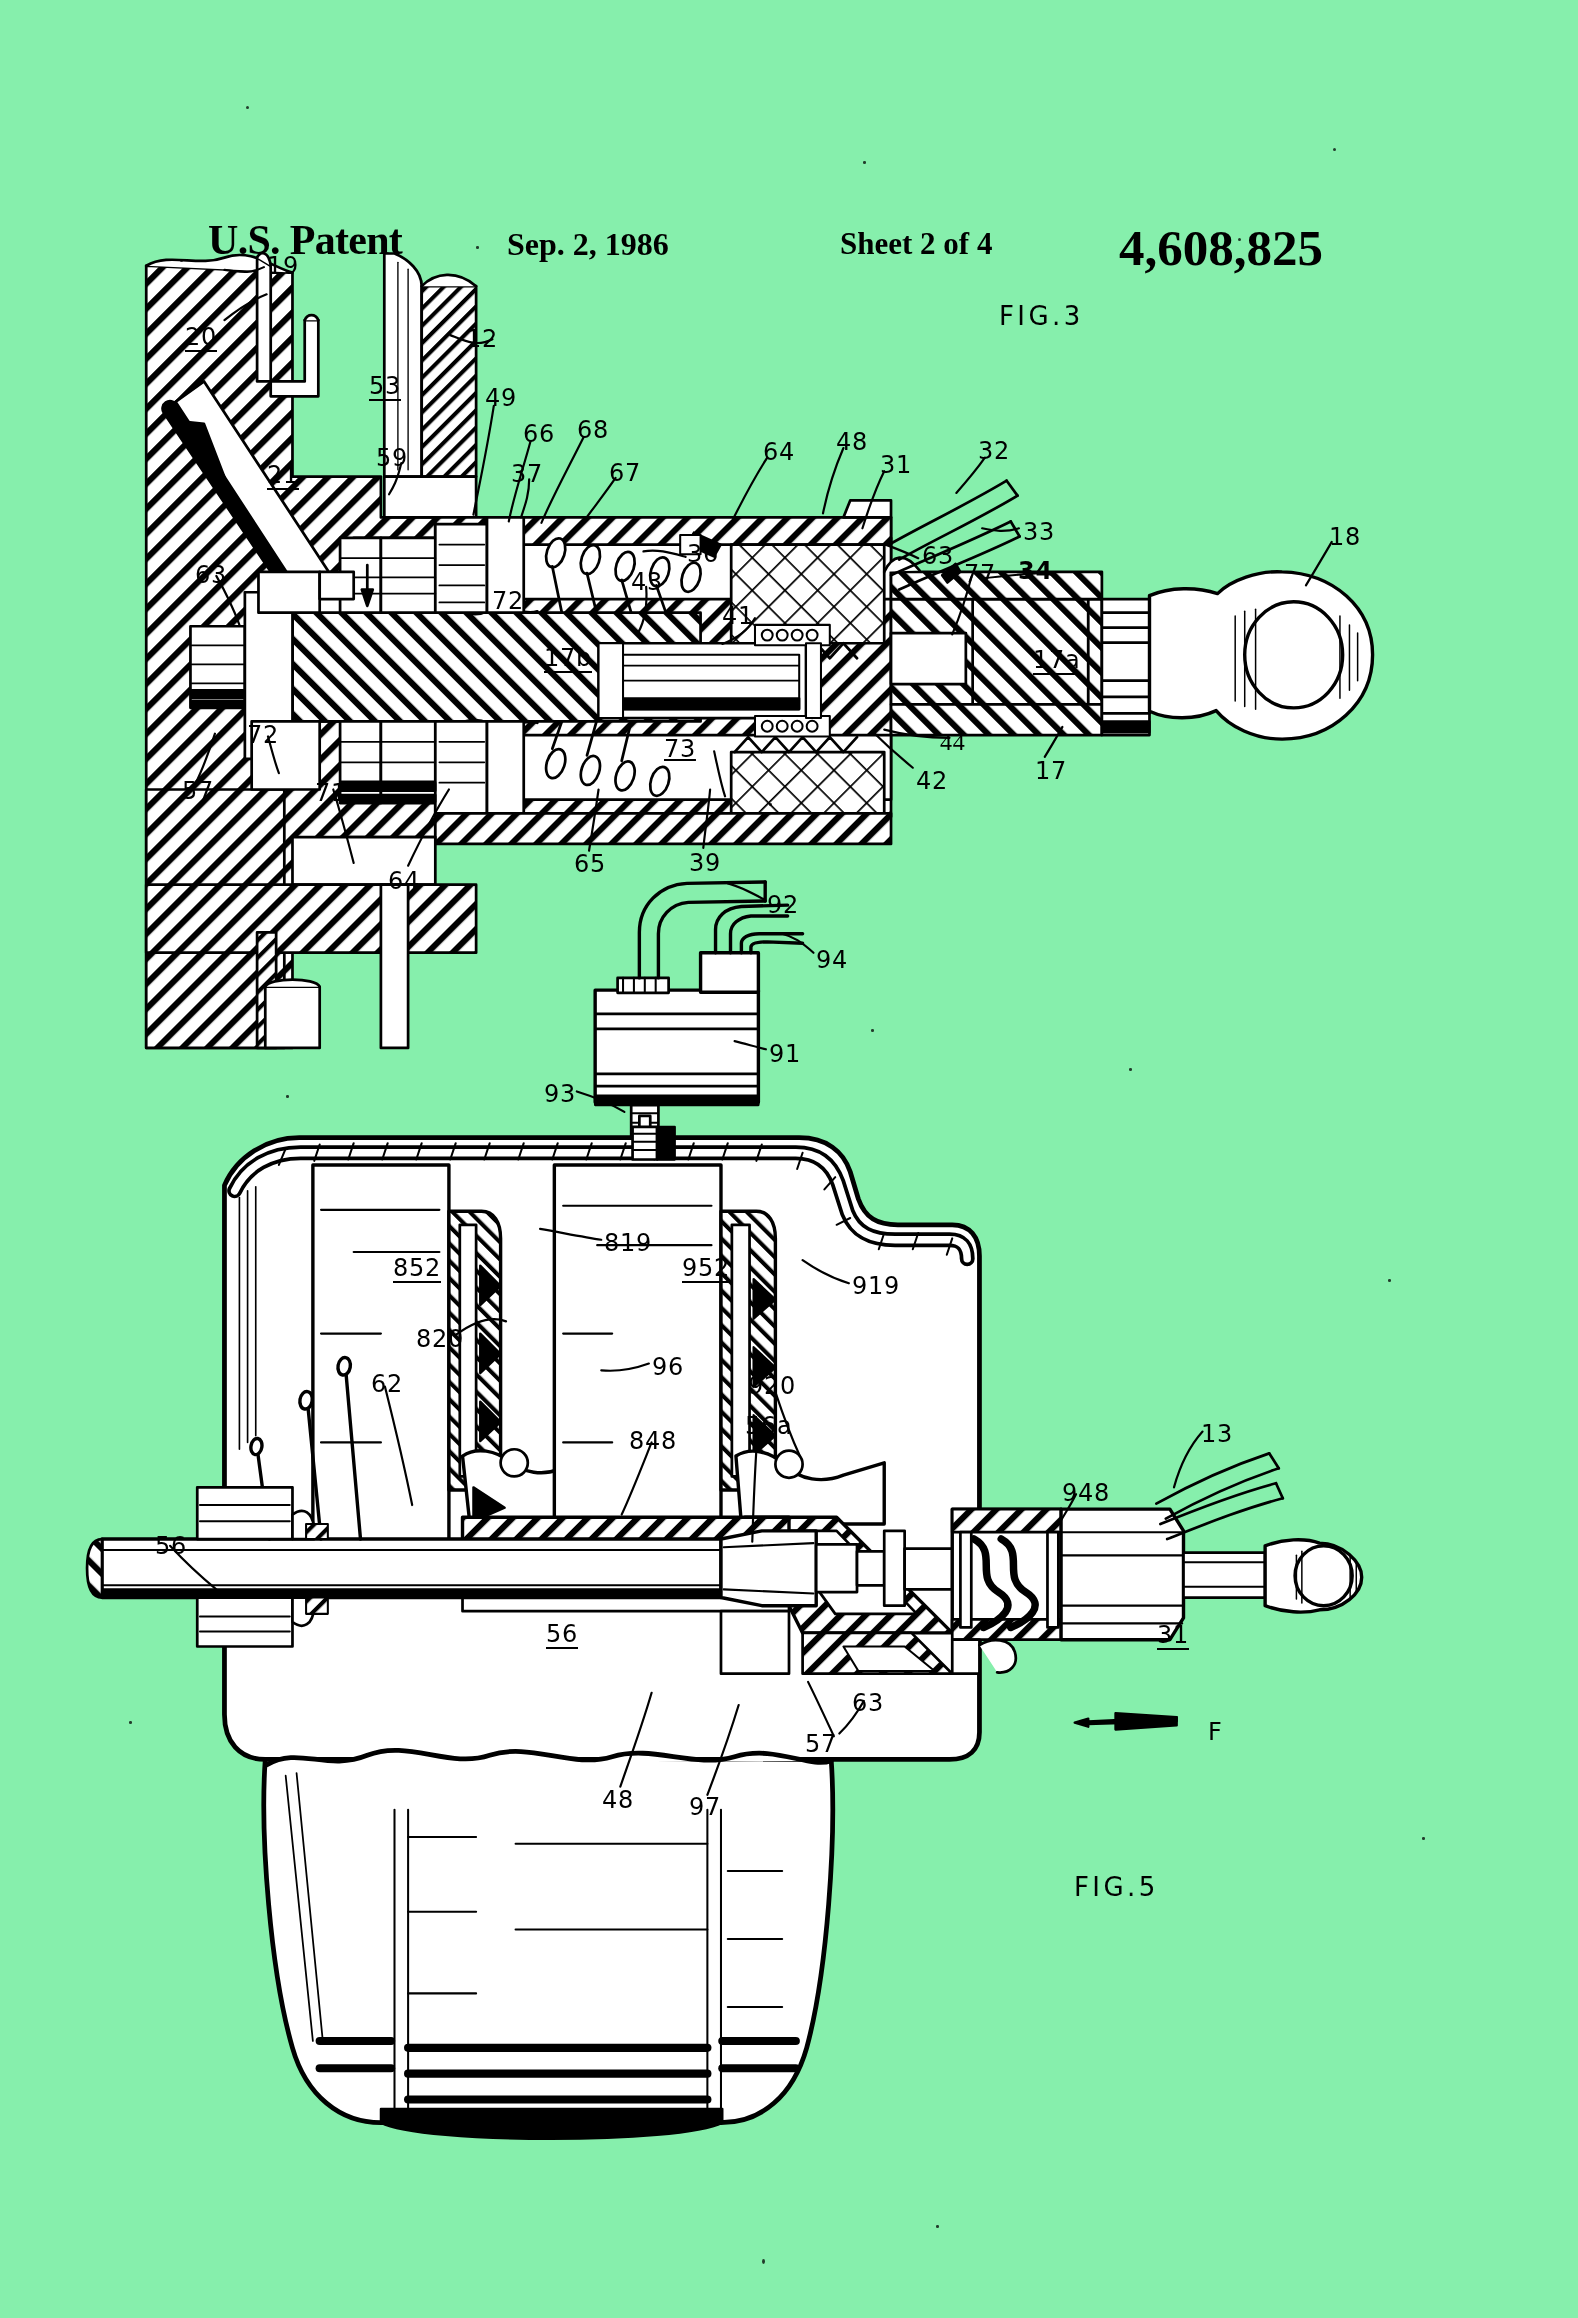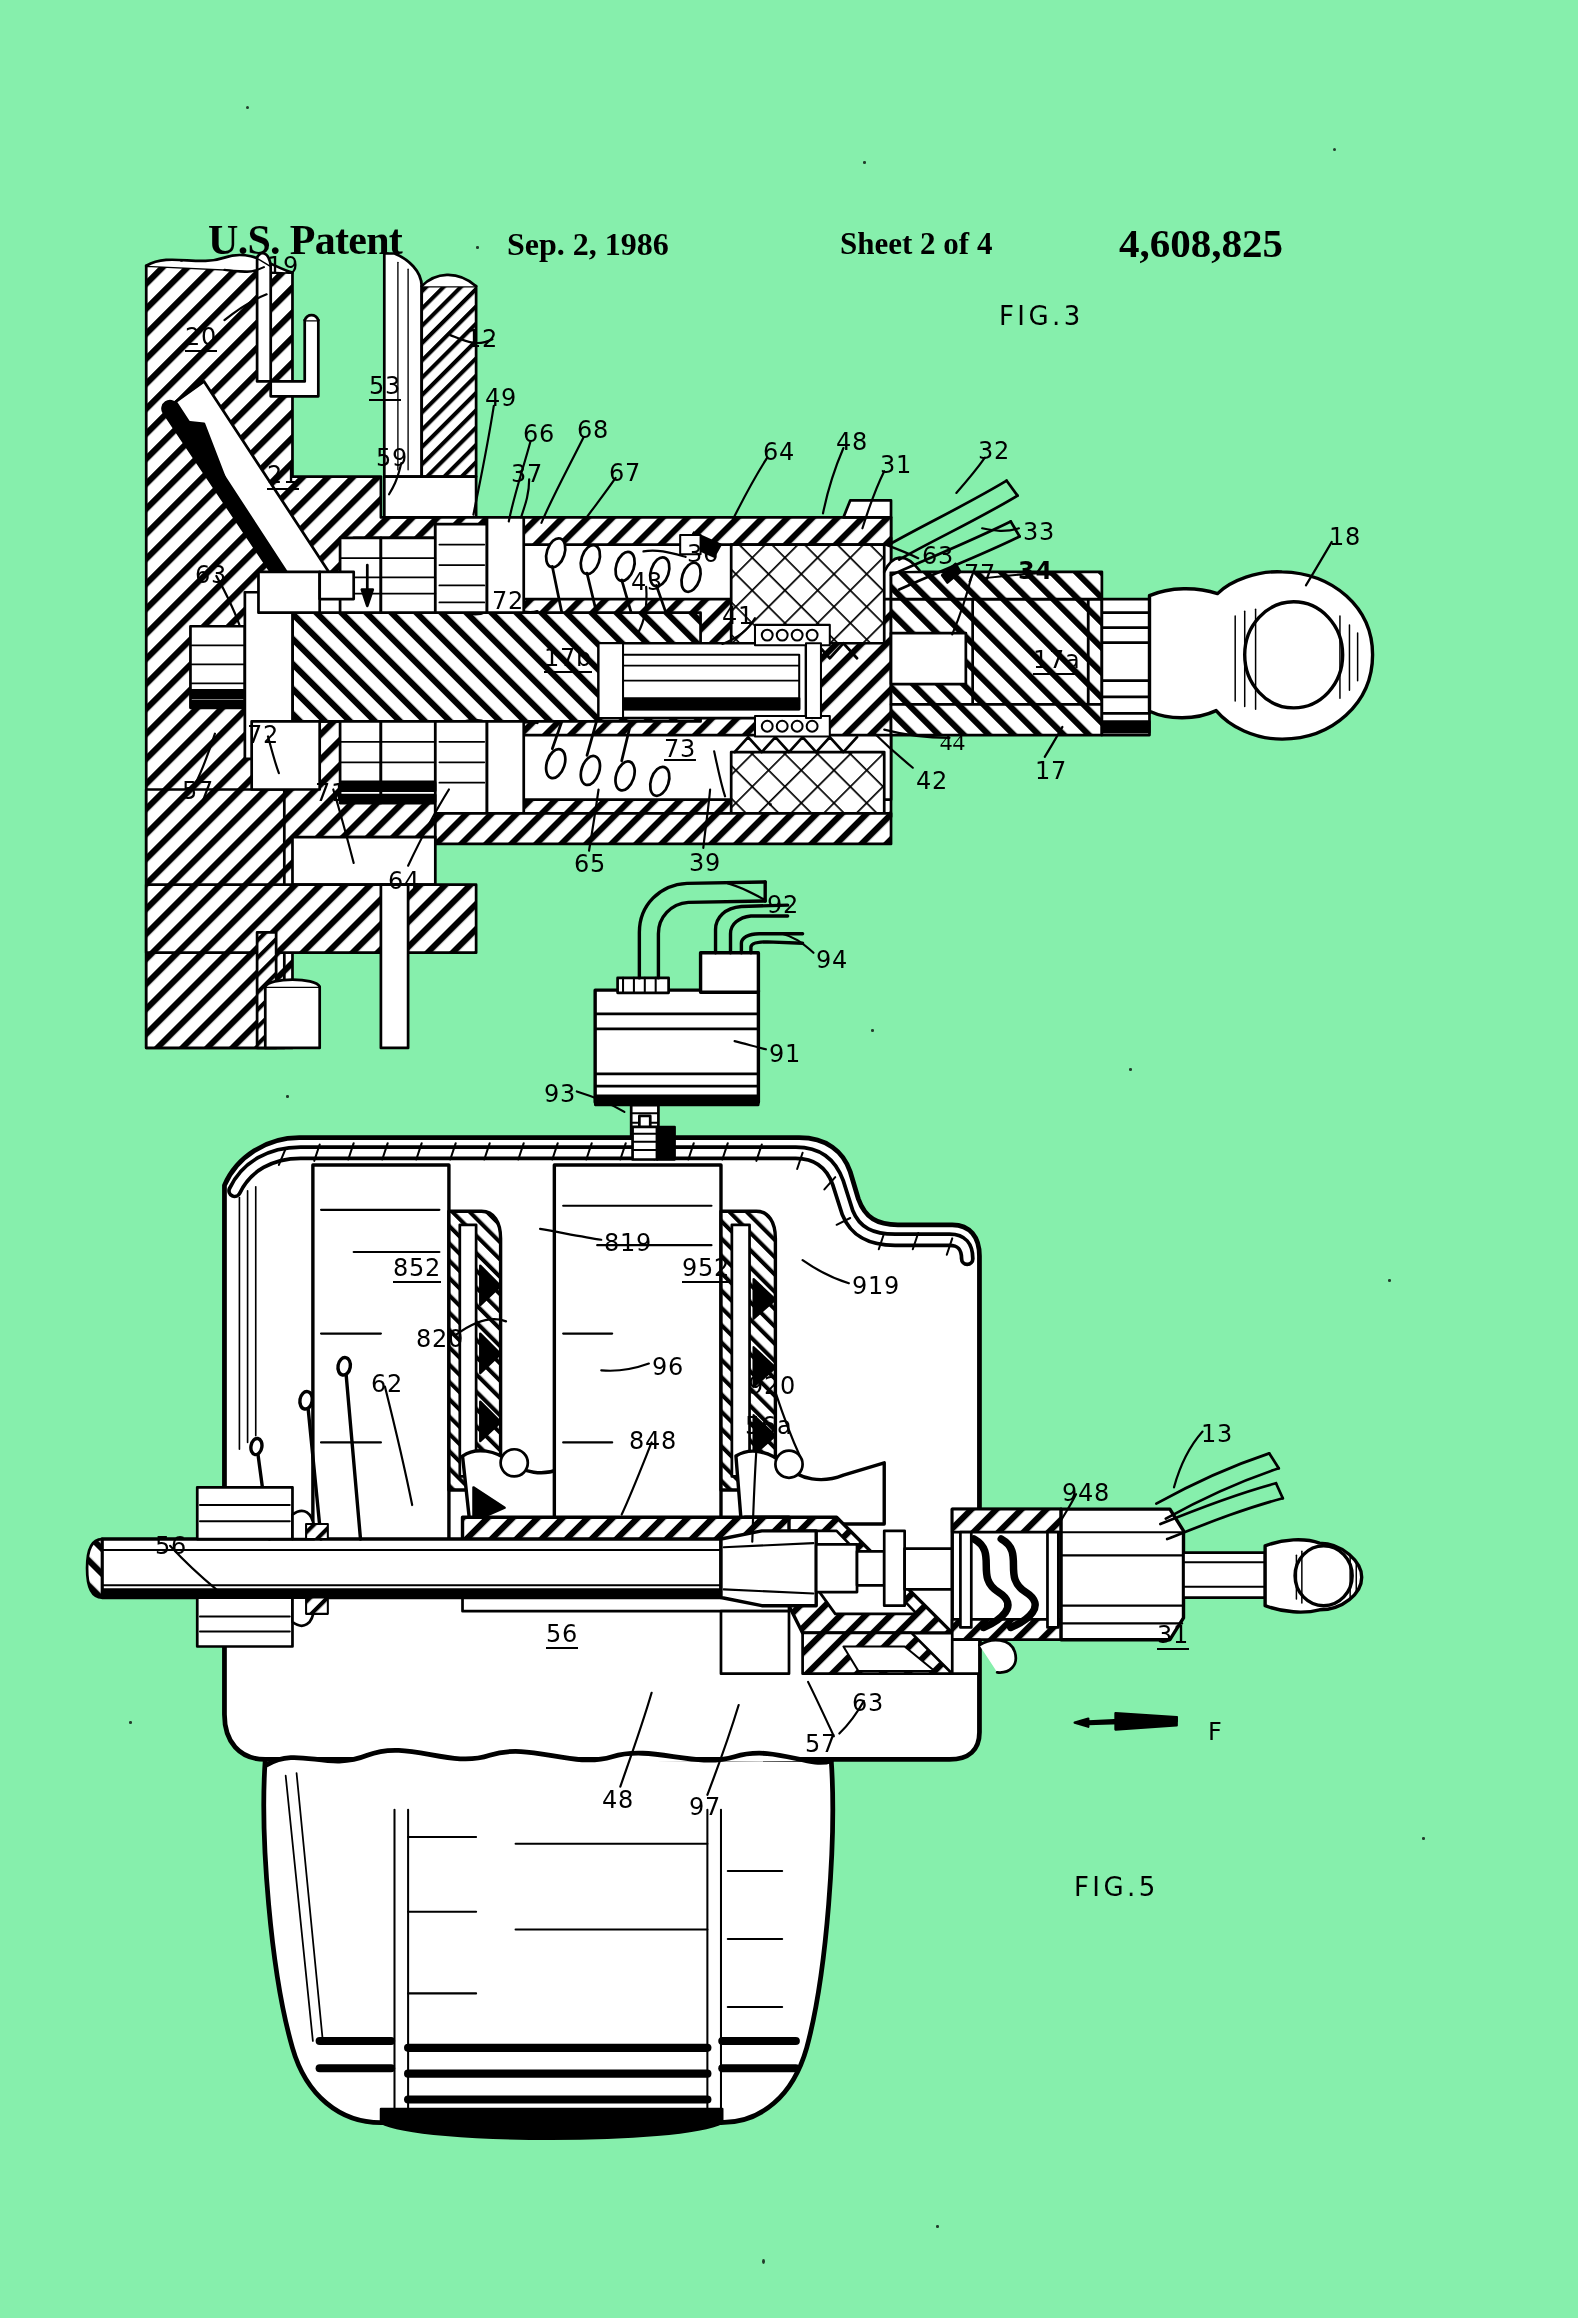--- a/index.html
+++ b/index.html
@@ -10,21 +10,21 @@
     background:#fefefe;
   }
   #page{position:absolute;inset:0;background:#86efac;}
 
   
   #hdr{position:absolute;left:0;top:109px;width:1578px;height:75px;}
   #hdr .h{position:absolute;white-space:nowrap;color:#000;font-weight:700;}
   #patent-title{left:208px;top:107px;font-size:42px;letter-spacing:-0.7px;font-family:"Liberation Serif",serif;}
   #patent-date{left:507px;top:117px;font-size:32px;font-family:"Liberation Serif",serif;}
   #sheet-no{left:840px;top:117px;font-size:31px;font-family:"Liberation Serif",serif;}
-  #patent-num{left:1119px;top:110px;font-size:41px;font-family:"Liberation Serif",serif;letter-spacing:0px;}
+  #patent-num{left:1119px;top:110px;font-size:51px;font-family:"Liberation Serif",serif;letter-spacing:0px;}
 
   
   .ref{
     position:absolute;color:#000;
     font-family:"DejaVu Sans", sans-serif;
     font-size:24px;font-weight:500;white-space:nowrap;line-height:1;
     letter-spacing:0.7px;
   }
   .ref.u{border-bottom:2.7px solid #000;padding-bottom:1.4px;}
 

